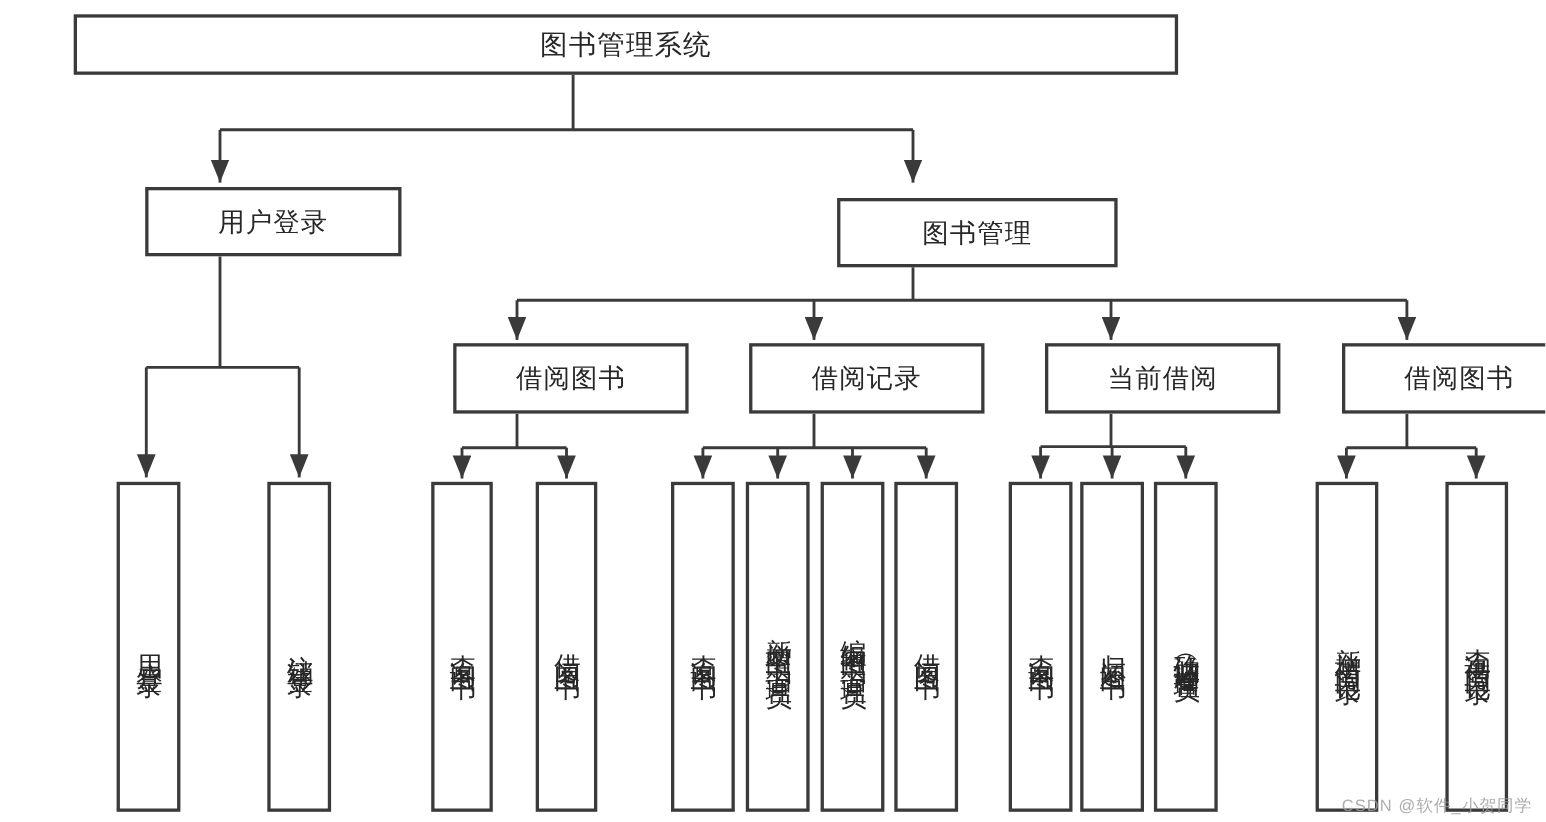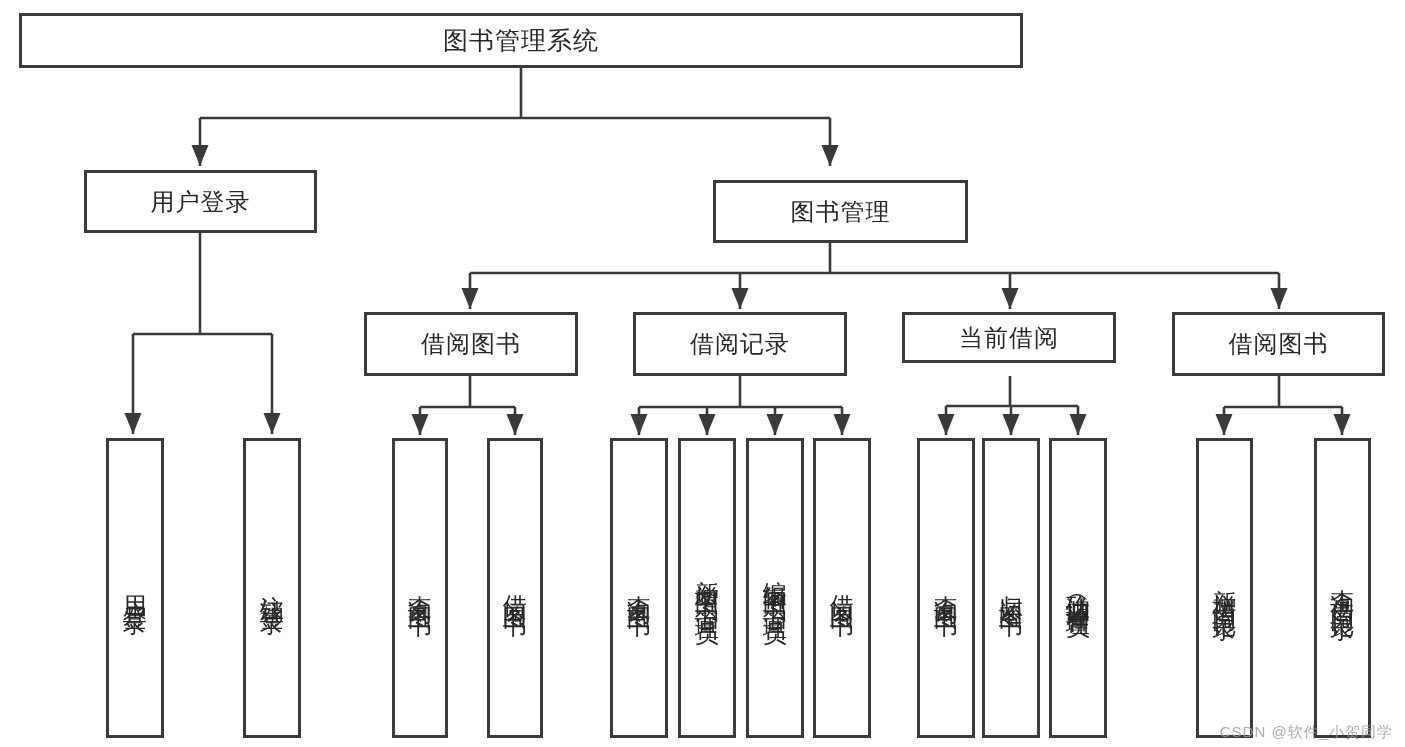--- a/index.html
+++ b/index.html
@@ -21,20 +21,21 @@
     box-sizing: border-box;
     border: 3px solid #3a3a3a;
     background: #ffffff;
     display: flex;
     align-items: center;
     justify-content: center;
     font-size: 24px;
     color: #272727;
     letter-spacing: 1px;
     white-space: nowrap;
+    margin-left: 48px;
   }
   .node.root { font-size: 25px; }
   .leaf {
     position: absolute;
     box-sizing: border-box;
     top: 438px;
     height: 300px;
     border: 3px solid #3a3a3a;
     background: #ffffff;
     display: flex;
@@ -116,21 +117,21 @@
     </g>
   </svg>
 
   <div class="node root" style="left:19px; top:13px; width:1004px; height:55px;">图书管理系统</div>
 
   <div class="node" style="left:84px; top:170px; width:233px; height:63px;">用户登录</div>
   <div class="node" style="left:713px; top:180px; width:255px; height:63px;">图书管理</div>
 
   <div class="node" style="left:364px; top:312px; width:214px; height:64px;">借阅图书</div>
   <div class="node" style="left:633px; top:312px; width:214px; height:64px;">借阅记录</div>
-  <div class="node" style="left:902px; top:312px; width:214px; height:51px;">当前借阅</div>
+  <div class="node" style="left:902px; top:312px; width:214px; height:64px;">当前借阅</div>
   <div class="node" style="left:1172px; top:312px; width:213px; height:64px;">借阅图书</div>
 
   <div class="leaf" style="left:106px; width:58px;">
     <span class="v">用户登录</span>
   </div>
   <div class="leaf" style="left:243px; width:58px;">
     <span class="v">注销登录</span>
   </div>
 
   <div class="leaf" style="left:392px; width:56px;">

